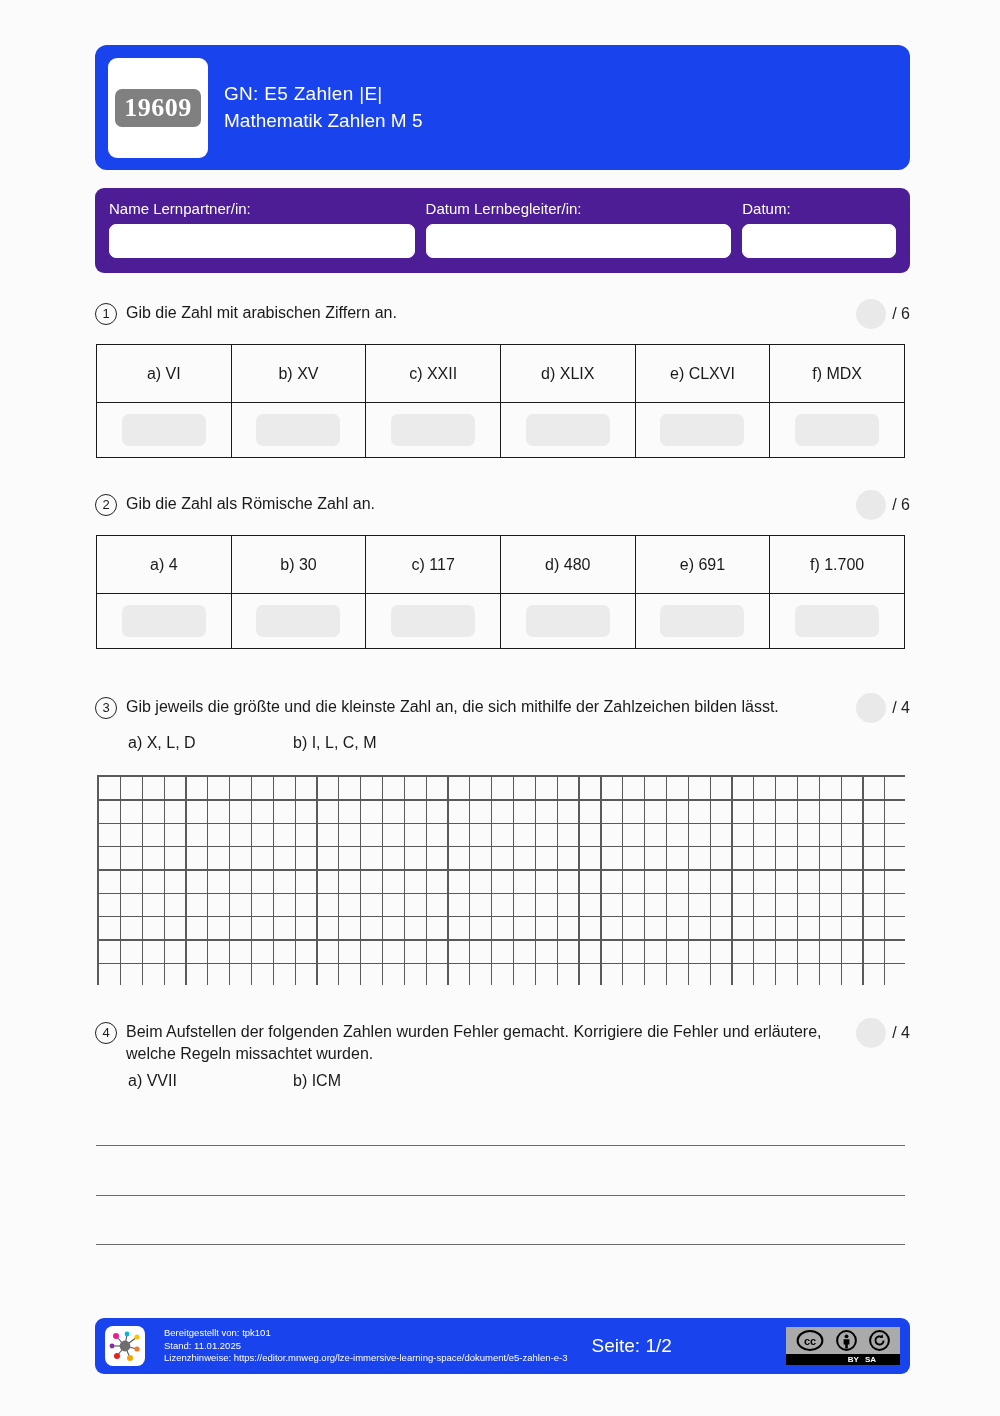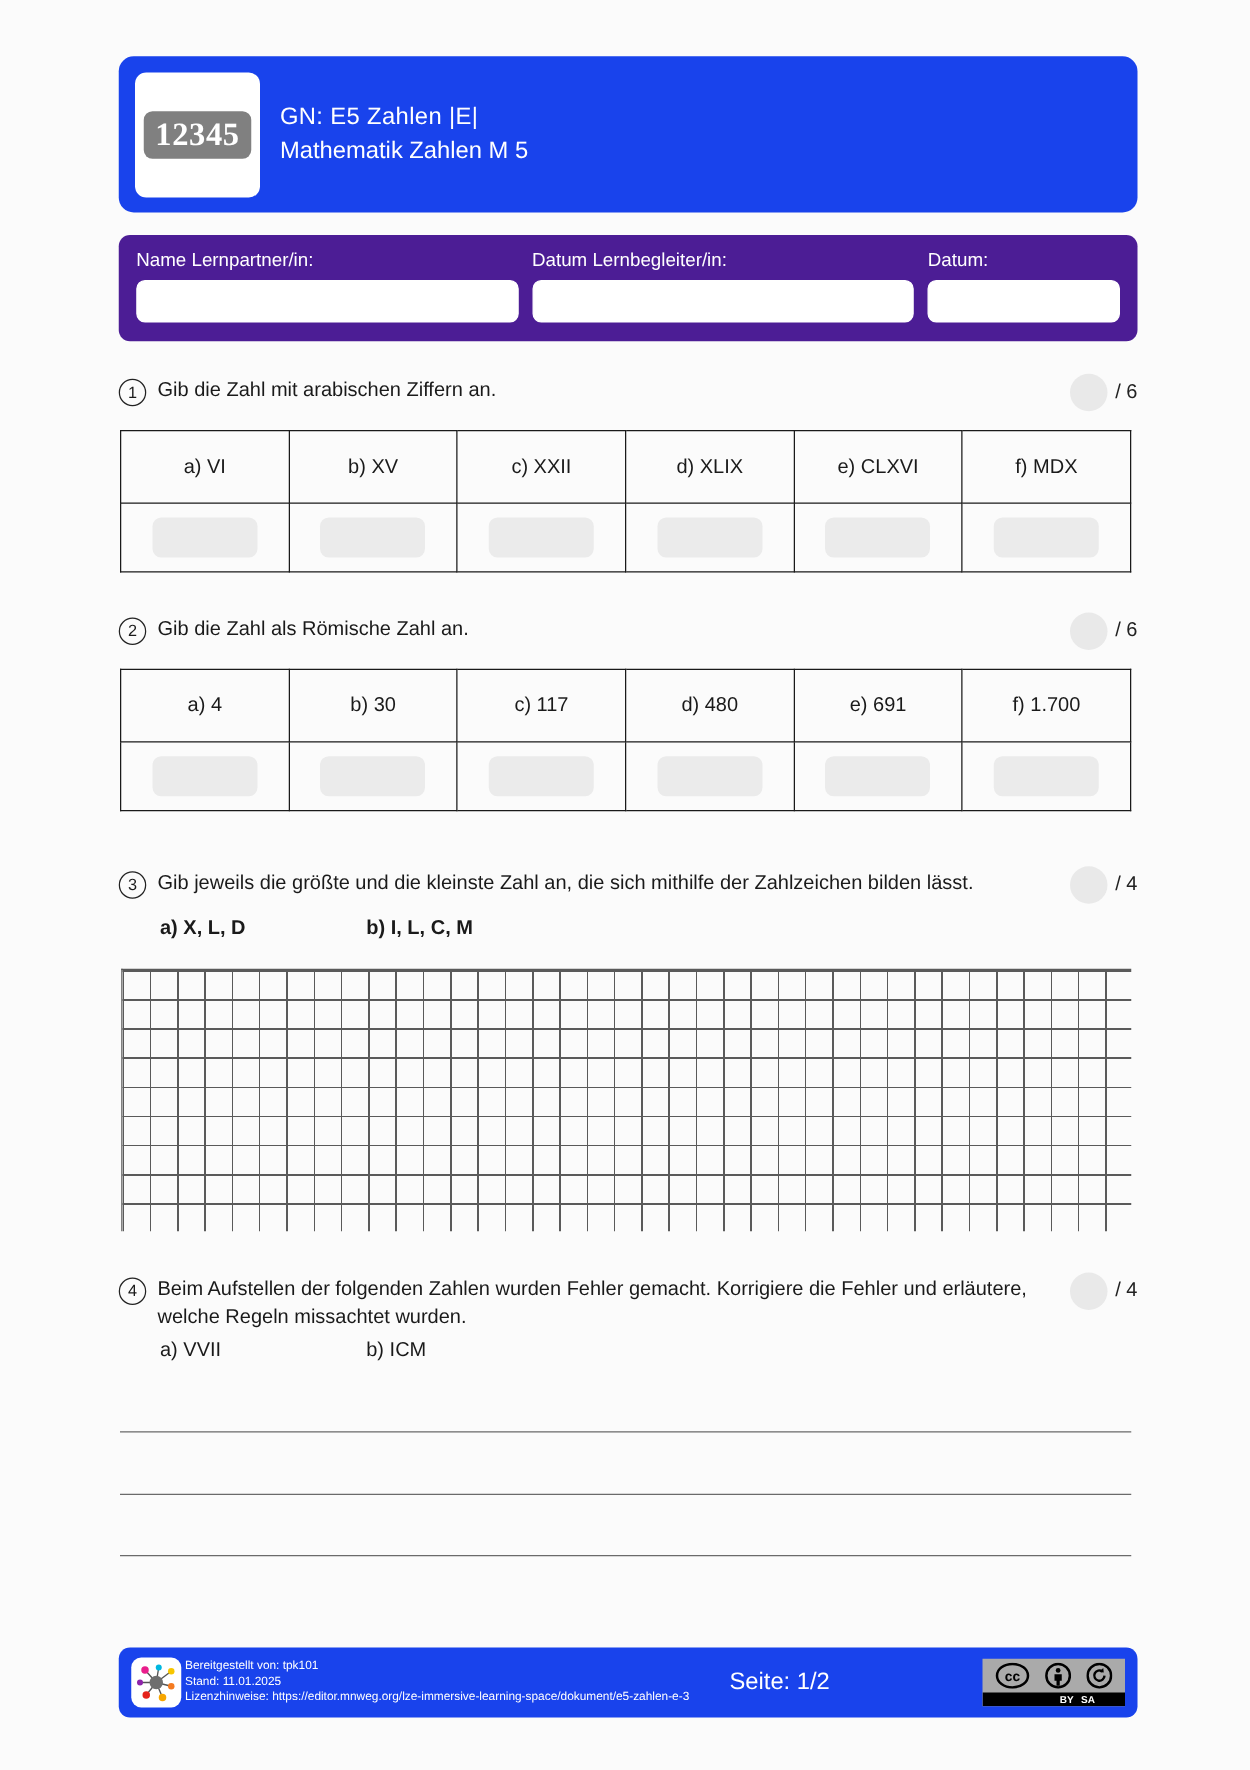--- a/index.html
+++ b/index.html
@@ -209,21 +209,21 @@
     padding: 0 10px;
   }
   .footer-logo {
     width: 40px; height: 40px;
     background: #ffffff;
     border-radius: 8px;
     flex: 0 0 auto;
     display: flex; align-items: center; justify-content: center;
   }
   .footer-meta {
-    margin-left: 3px;
+    margin-left: 19px;
     color: #ffffff;
     font-size: 9.5px;
     line-height: 1.35;
     flex: 0 0 auto;
     white-space: nowrap;
   }
   .footer-page {
     flex: 1 1 auto;
     text-align: center;
     color: #ffffff;
@@ -259,21 +259,21 @@
     font-family: "Liberation Sans", sans-serif;
   }
 </style>
 </head>
 <body>
 
 <div class="page">
 
   <div class="header">
     <div class="header-icon-box">
-      <div class="numberplate">12345</div>
+      <div class="numberplate">19609</div>
     </div>
     <div class="header-texts">
       <div class="header-title">GN: E5 Zahlen |E|</div>
       <div class="header-subtitle">Mathematik Zahlen M 5</div>
     </div>
   </div>
 
   <div class="namebar">
     <div class="namefield f1">
       <div class="namefield-label">Name Lernpartner/in:</div>
@@ -372,21 +372,21 @@
     </table>
 
   <div class="task-head" style="top:696px;">
     <div class="task-num">3</div>
     <div class="task-text">Gib jeweils die größte und die kleinste Zahl an, die sich mithilfe der Zahlzeichen bilden lässt.</div>
     <div class="score">
       <div class="score-circle"></div>
       <div class="score-max">/ 4</div>
     </div>
   </div>
-  <div class="subitems" style="top:734px;font-weight:bold;">
+  <div class="subitems" style="top:734px;">
     <div class="sub-a">a) X, L, D</div>
     <div class="sub-b">b) I, L, C, M</div>
   </div>
   <div class="gridbox" style="top:775px; height:210px;"></div>
 
   <div class="task-head" style="top:1021px;">
     <div class="task-num">4</div>
     <div class="task-text">Beim Aufstellen der folgenden Zahlen wurden Fehler gemacht. Korrigiere die Fehler und erläutere, welche Regeln missachtet wurden.</div>
     <div class="score">
       <div class="score-circle"></div>

